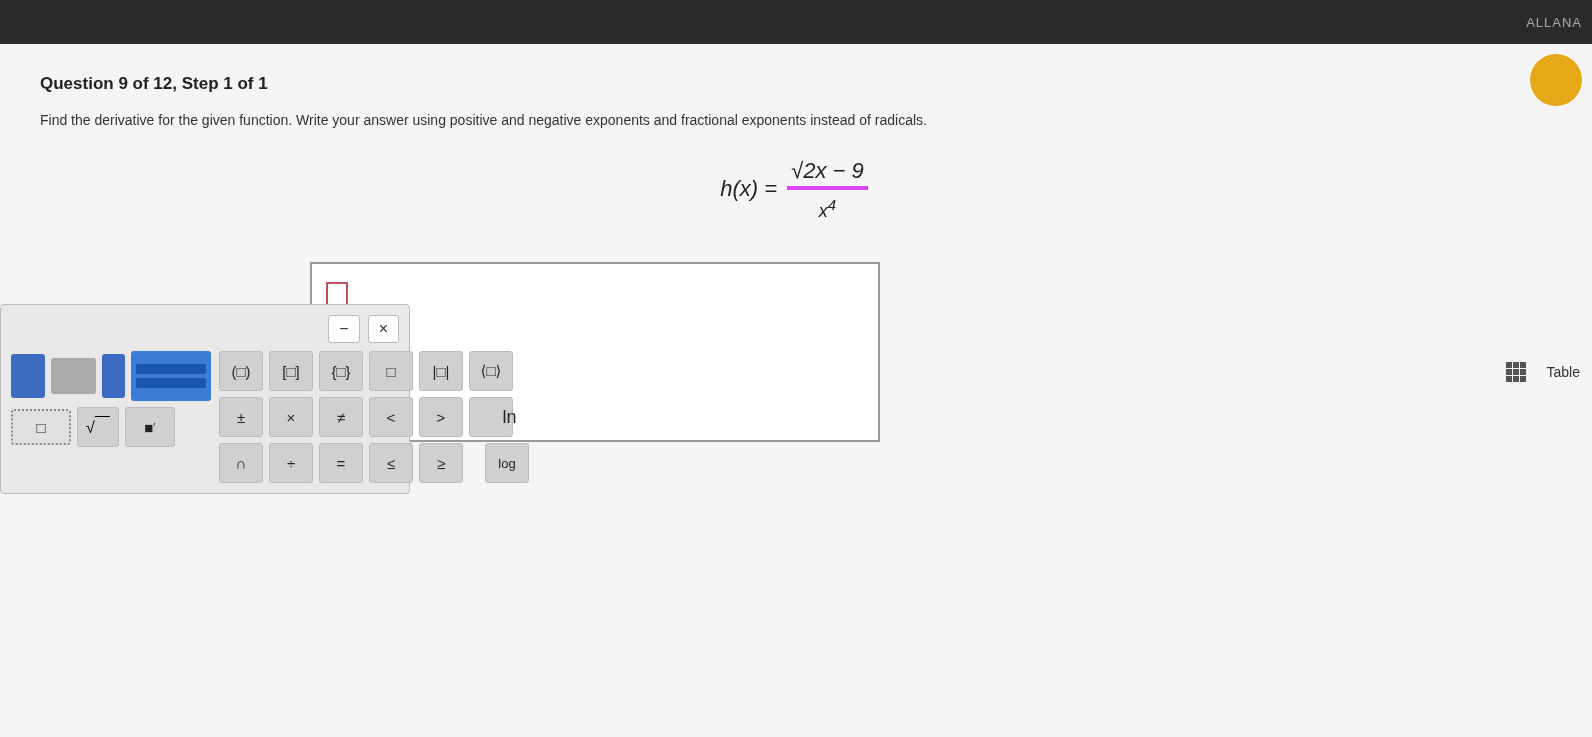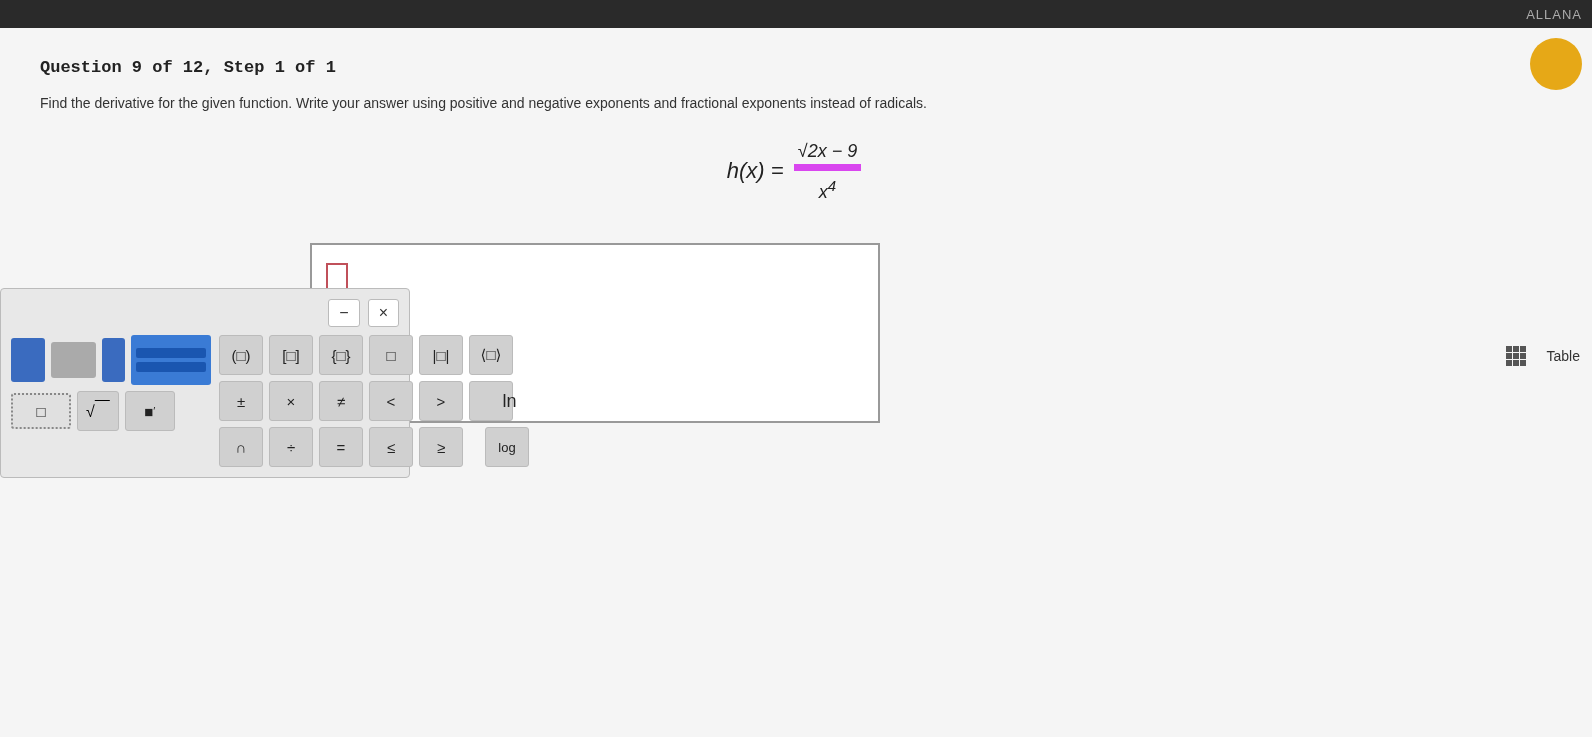--- a/index.html
+++ b/index.html
@@ -8,21 +8,21 @@
       background: #f0f0f0;
       width: 1592px;
       min-height: 737px;
       overflow: hidden;
       position: relative;
     }
 
     
     .top-bar {
       background: #2a2a2a;
-      height: 28px;
+      height: 44px;
       width: 100%;
       display: flex;
       align-items: center;
       justify-content: flex-end;
       padding-right: 10px;
     }
     .top-bar-brand {
       color: #aaa;
       font-size: 13px;
       letter-spacing: 1px;
@@ -40,21 +40,20 @@
     .header-row {
       display: flex;
       align-items: flex-start;
       justify-content: space-between;
       margin-bottom: 18px;
     }
     .question-label {
       font-size: 17px;
       font-weight: bold;
       color: #222;
-      font-family: Liberation Mono, monospace;
     }
     .score-area {
       display: flex;
       flex-direction: column;
       align-items: center;
       margin-right: 80px;
     }
     .score-text {
       font-size: 14px;
       color: #333;
@@ -101,23 +100,23 @@
       color: #222;
     }
     .formula-fraction {
       display: inline-flex;
       flex-direction: column;
       align-items: center;
       vertical-align: middle;
       margin: 0 4px;
     }
     .formula-numerator {
-      border-bottom: 7px solid #d946ef;
+      border-bottom: 4px solid #d946ef;
       padding: 0 4px 2px 4px;
-      font-size: 18px;
+      font-size: 22px;
     }
     .formula-denominator {
       padding: 6px 4px 0 4px;
       font-size: 18px;
     }
     .formula-hx {
       font-style: italic;
     }
 
     

